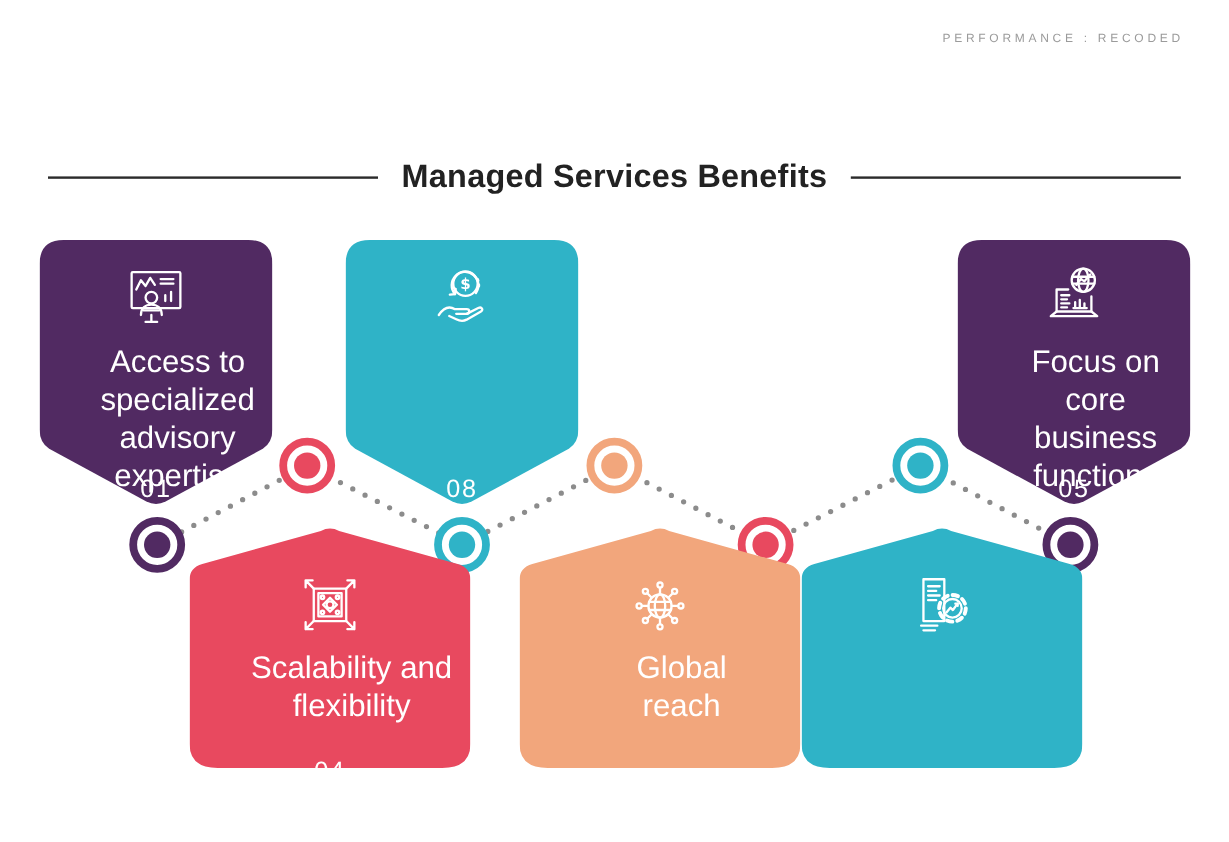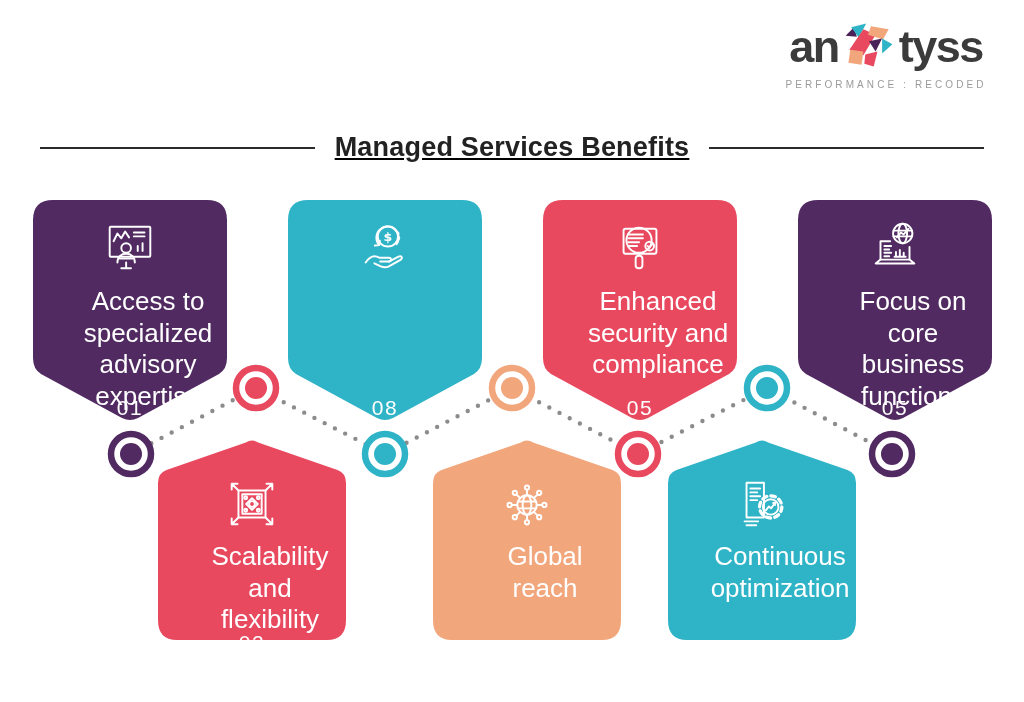--- a/index.html
+++ b/index.html
@@ -9,66 +9,52 @@
   
   .logo{position:absolute;top:20px;right:26px;width:224px;text-align:center;}
   .logo-row{display:flex;align-items:center;justify-content:center;}
   .logo-word{font-size:45px;font-weight:800;color:#3B3B3B;letter-spacing:-1.5px;line-height:1;}
   .logo-mark{width:58px;height:52px;margin:0 1px;}
   .logo-tagline{margin-top:7px;font-size:10px;font-weight:normal;color:#9B9B9B;
                 letter-spacing:3.1px;white-space:nowrap;}
 
   
   .title-row{position:absolute;top:132px;left:40px;right:40px;display:flex;
-             align-items:center;gap:20px;text-decoration:underline;}
+             align-items:center;gap:20px;}
   .rule{flex:1;height:2px;background:#2B2B2B;}
   .page-title{font-size:27px;font-weight:bold;color:#222;white-space:nowrap;letter-spacing:.2px;}
 
   
   .connector{position:absolute;left:0;top:0;width:1024px;height:702px;pointer-events:none;}
 
   
   .card{position:absolute;color:#fff;}
   .card .shape{position:absolute;left:0;top:0;width:100%;height:100%;}
   .card .content{position:relative;height:100%;display:flex;flex-direction:column;
                  align-items:center;text-align:center;}
   .card.top{width:194px;height:222px;top:200px;}
-  .card.bottom{width:188px;height:202px;top:438px;}
+  .card.bottom{width:234px;height:202px;top:438px;}
   .card.top .content{padding-top:19px;}
   .card.bottom .content{padding-top:37px;}
   .icon svg{width:58px;height:58px;display:block;stroke:#fff;fill:none;
             stroke-width:2;stroke-linecap:round;stroke-linejoin:round;}
   .card.top .icon{margin-bottom:9px;}
   .card.bottom .icon{margin-bottom:8px;}
   .label{font-size:26px;line-height:1.22;font-weight:500;white-space:pre-line;margin-left:36px;}
   .num{position:absolute;left:0;right:0;text-align:center;font-size:21px;
        letter-spacing:1.5px;font-weight:400;}
   .card.top .num{bottom:21px;}
   .card.bottom .num{bottom:22px;}
 </style>
 </head>
 <body>
 
 <div id="canvas">
 
   <div class="logo">
-    <div class="logo-row">
-      <span class="logo-word">an</span>
-      <svg class="logo-mark" viewBox="0 0 62 54">
-        <polygon points="6,16 15,7 18,17" fill="#4A2158"></polygon>
-        <polygon points="12,7 28,3 20,18" fill="#2FB3C7"></polygon>
-        <polygon points="10,31 25,9 38,15 25,37" fill="#E8495F"></polygon>
-        <polygon points="11,31 25,33 23,47 9,45" fill="#F2A67C"></polygon>
-        <polygon points="33,6 52,9 46,20 30,15" fill="#F2A67C"></polygon>
-        <polygon points="31,22 45,19 38,33" fill="#4A2158"></polygon>
-        <polygon points="45,19 56,25 45,35" fill="#2FB3C7"></polygon>
-        <polygon points="27,36 40,33 36,49 26,46" fill="#E8495F"></polygon>
-      </svg>
-      <span class="logo-word">tyss</span>
-    </div>
     <div class="logo-tagline">PERFORMANCE : RECODED</div>
   </div>
 
   <div class="title-row">
     <div class="rule"></div>
     <div class="page-title">Managed Services Benefits</div>
     <div class="rule"></div>
   </div>
 
   <svg class="connector" viewBox="0 0 1024 702">
@@ -140,42 +126,20 @@
           <path d="M24 27l-4.5.5M24 27l.6-4.6"></path>
           <path d="M43.5 14a11.5 11.5 0 0 1 .5 9" stroke-dasharray="1.5 3.5"></path>
           <path d="M10 45c4-6 9-8 14-5h10c3 0 3 4 0 4h-9"></path>
           <path d="M34 44l10-5c3-1.5 5 1.5 2 3.2L34 49c-3 1.6-6 1.2-9-.3l-6-2.8"></path>
         </svg>
       </div>
       <div class="num">08</div>
     </div>
   </div>
 
-  <div class="card top" style="left:543px">
-    <svg class="shape" viewBox="0 0 194 222" preserveAspectRatio="none">
-      <path d="M20 0 H174 Q194 0 194 20 V158 Q194 169 186 174 L105 218 Q97 222 89 218 L8 174 Q0 169 0 158 V20 Q0 0 20 0 Z" fill="#E8495F"></path>
-    </svg>
-    <div class="content">
-      <div class="icon">
-        <svg viewBox="0 0 60 60">
-          <rect x="13" y="10" width="34" height="26" rx="2"></rect>
-          <path d="M18 16h15M18 20h15M18 24h11M18 28h9"></path>
-          <circle cx="40" cy="28" r="4.5"></circle>
-          <path d="M38 28l1.6 1.7 3.2-3.6"></path>
-          <circle cx="29" cy="22" r="13"></circle>
-          <path d="M29 35v2"></path>
-          <rect x="25.5" y="38" width="7" height="13" rx="3.2"></rect>
-        </svg>
-      </div>
-      <div class="label">Enhanced
-security and
-compliance</div>
-      <div class="num">05</div>
-    </div>
-  </div>
 
   <div class="card top" style="left:798px">
     <svg class="shape" viewBox="0 0 194 222" preserveAspectRatio="none">
       <path d="M20 0 H174 Q194 0 194 20 V158 Q194 169 186 174 L105 218 Q97 222 89 218 L8 174 Q0 169 0 158 V20 Q0 0 20 0 Z" fill="#512A62"></path>
     </svg>
     <div class="content">
       <div class="icon">
         <svg viewBox="0 0 60 60">
           <circle cx="38" cy="15" r="10"></circle>
           <ellipse cx="38" cy="15" rx="4.5" ry="10"></ellipse>
@@ -210,21 +174,21 @@
           <circle cx="23.5" cy="36.5" r="1.5"></circle>
             <circle cx="36.5" cy="36.5" r="1.5"></circle>
           <path d="M16 16L9 9M9 15V9h6"></path>
           <path d="M44 16l7-7M45 9h6v6"></path>
           <path d="M16 44l-7 7M9 45v6h6"></path>
           <path d="M44 44l7 7M51 45v6h-6"></path>
         </svg>
       </div>
       <div class="label">Scalability and
 flexibility</div>
-      <div class="num">02</div>
+      <div class="num">04</div>
     </div>
   </div>
 
   <div class="card bottom" style="left:433px">
     <svg class="shape" viewBox="0 0 199 202" preserveAspectRatio="none">
       <path d="M93 4.5 Q99.5 .5 106 4.5 L190 32 Q199 35 199 45 V182 Q199 202 179 202 H20 Q0 202 0 182 V45 Q0 35 9 32 Z" fill="#F2A67C"></path>
     </svg>
     <div class="content">
       <div class="icon">
         <svg viewBox="0 0 60 60">
@@ -263,18 +227,16 @@
         <svg viewBox="0 0 60 60">
           <rect x="14" y="8" width="18" height="36"></rect>
           <path d="M18 14h10M18 18h7M18 22h10M18 26h7"></path>
           <circle cx="39" cy="33" r="11.5" stroke-width="3.4" stroke-dasharray="4.7 4.3"></circle>
           <circle cx="39" cy="33" r="8"></circle>
           <path d="M34 36.5l3.2-4 2.2 2 4-5.5"></path>
           <path d="M41.5 29h2v2"></path>
           <path d="M12 48h14M14 52h10"></path>
         </svg>
       </div>
-      <div class="label">Continuous
-optimization</div>
     </div>
   </div>
 
 </div>
 
 </body></html>

